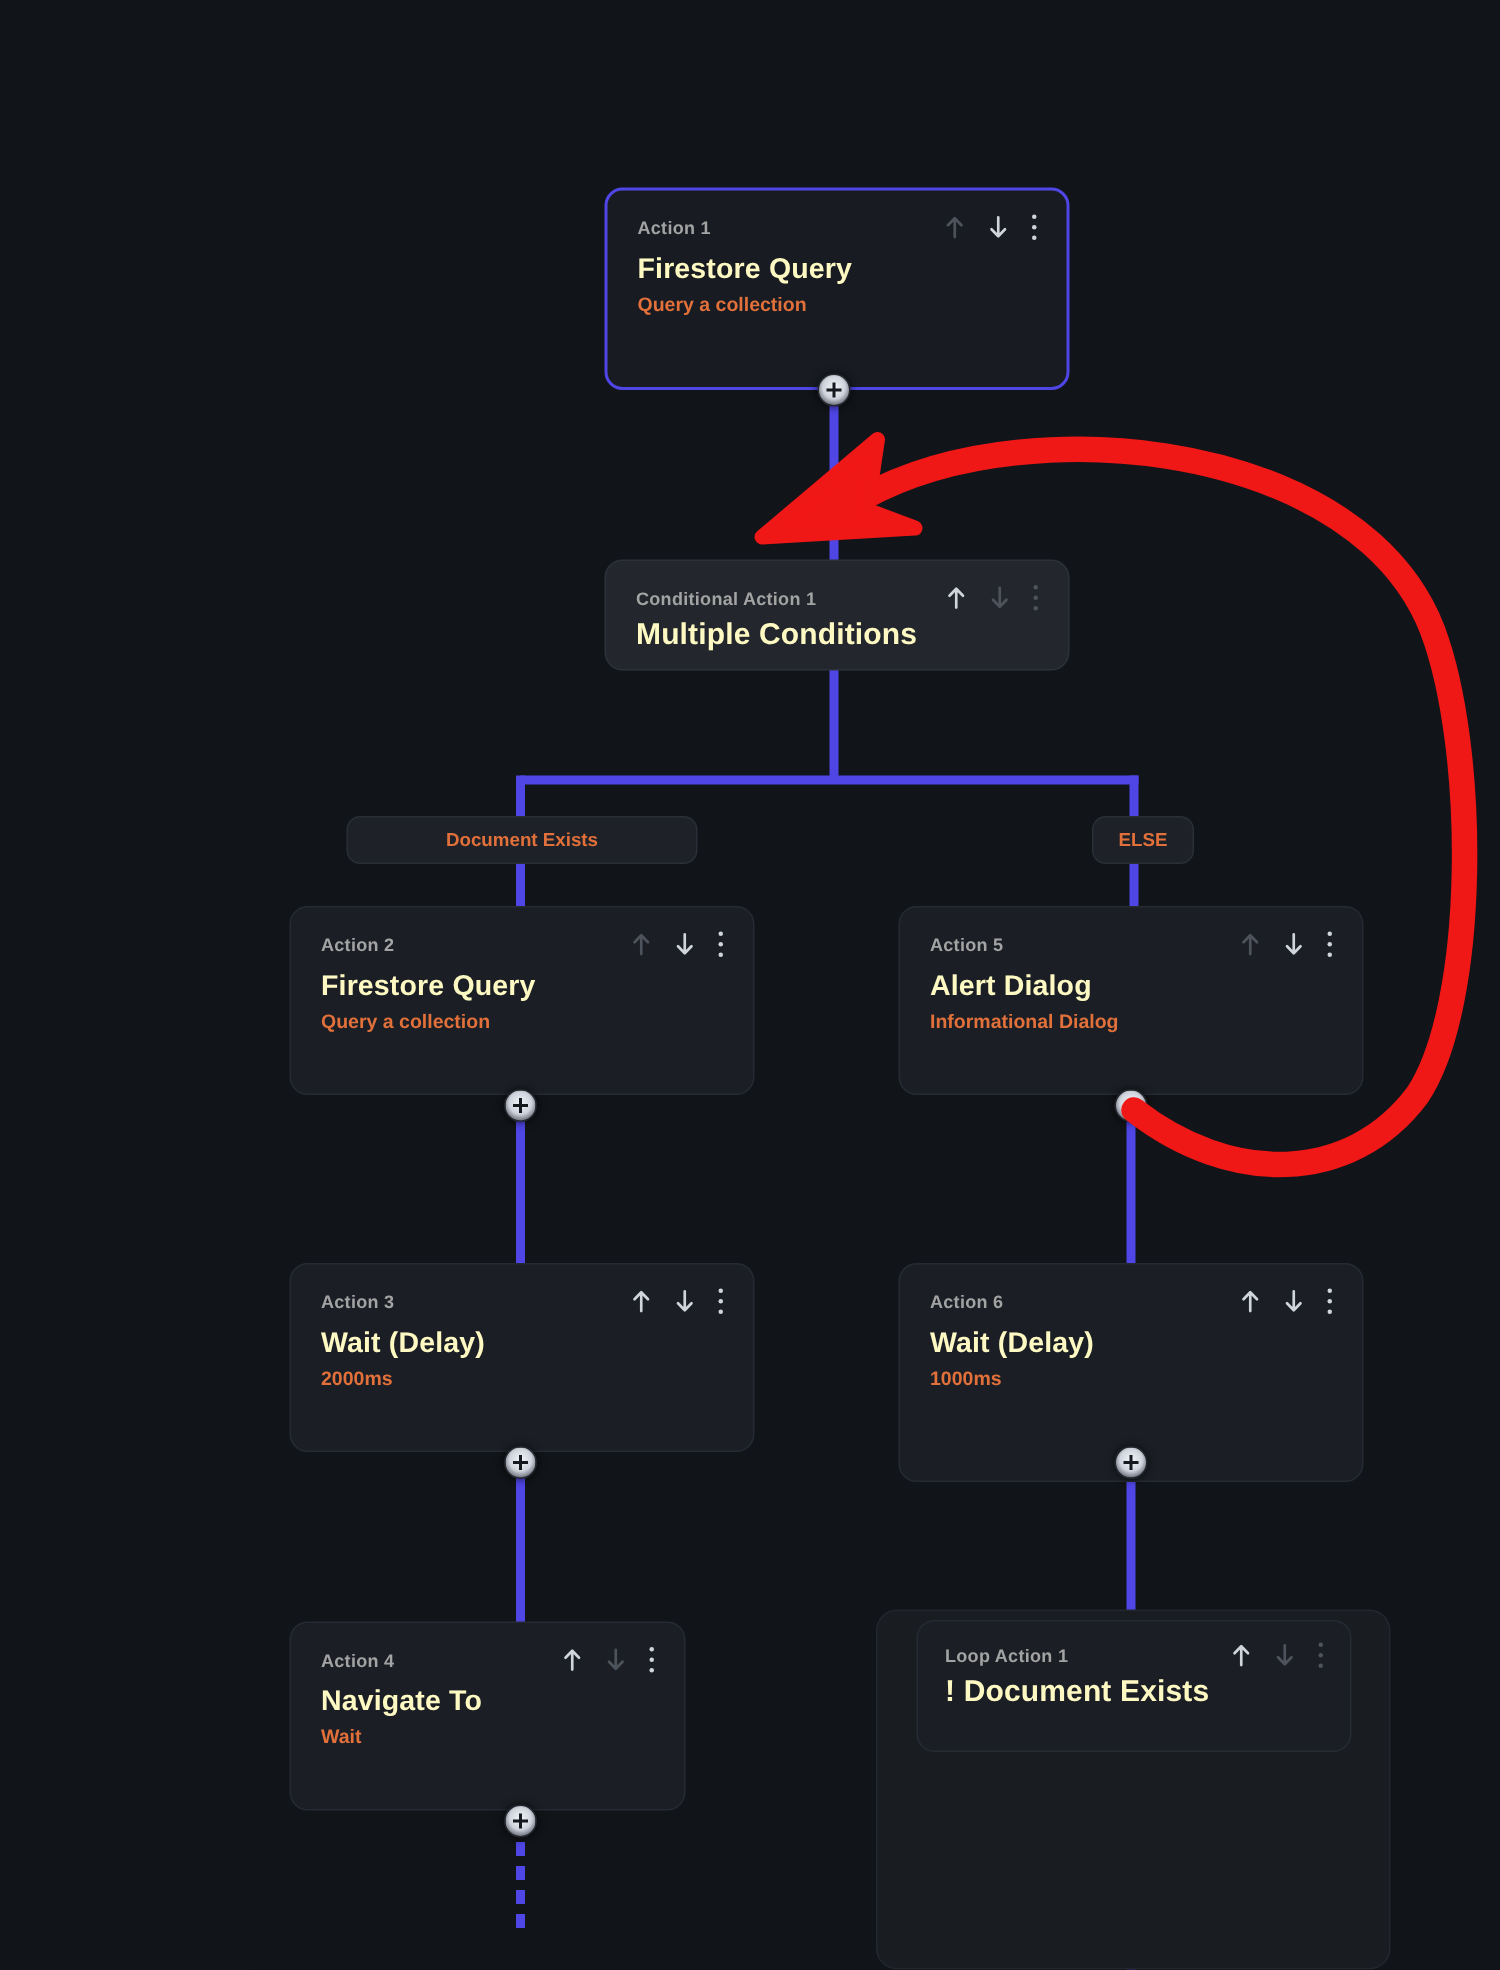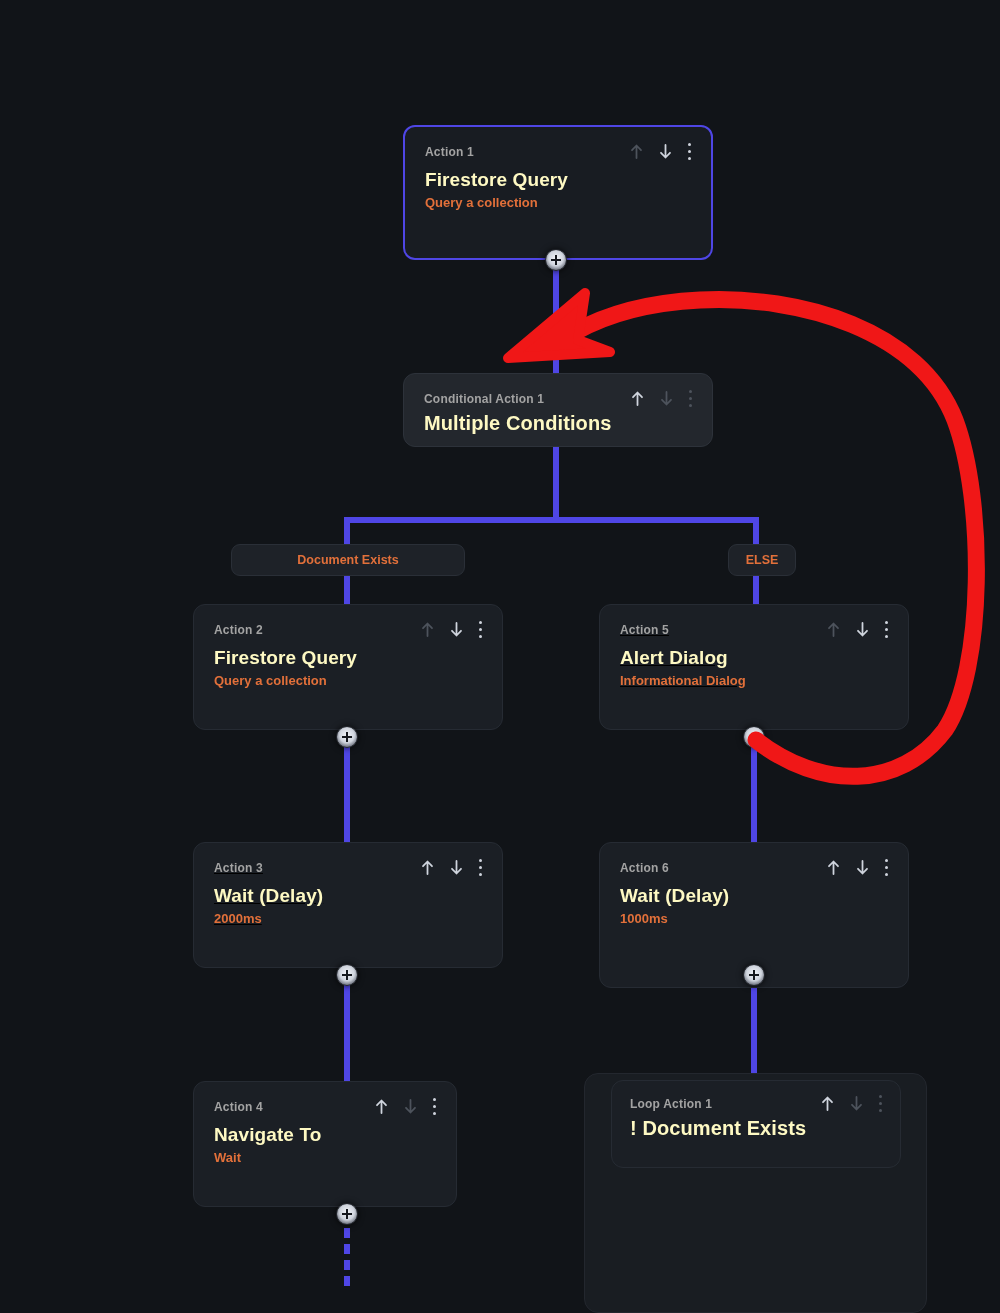--- a/index.html
+++ b/index.html
@@ -222,21 +222,21 @@
           </div>
       </div>
     </div>
     <div class="node-title">Firestore Query</div>
     <div class="node-sub">Query a collection</div>
   </div>
   <div class="connector-dot" style="left:336px; top:726px;">
       <span class="plus"></span>
     </div>
 
-  <div class="node" style="left:599px; top:604px; width:310px; height:126px;text-decoration:underline;">
+  <div class="node" style="left:599px; top:604px; width:310px; height:126px;">
     <div class="node-head">
       <div class="node-kicker">Action 5</div>
       <div class="node-actions">
         <svg class="ico dim" viewBox="0 0 16 18">
             <path d="M8 16 L8 3 M3.2 7.6 L8 2.6 L12.8 7.6"></path>
           </svg>
         <svg class="ico" viewBox="0 0 16 18">
             <path d="M8 2 L8 15 M3.2 10.4 L8 15.4 L12.8 10.4"></path>
           </svg>
         <div class="ico-dots">
@@ -246,21 +246,21 @@
           </div>
       </div>
     </div>
     <div class="node-title">Alert Dialog</div>
     <div class="node-sub">Informational Dialog</div>
   </div>
   <div class="connector-dot" style="left:743px; top:726px;">
       <span class="plus"></span>
     </div>
 
-  <div class="node" style="left:193px; top:842px; width:310px; height:126px;text-decoration:underline;">
+  <div class="node" style="left:193px; top:842px; width:310px; height:126px;">
     <div class="node-head">
       <div class="node-kicker">Action 3</div>
       <div class="node-actions">
         <svg class="ico" viewBox="0 0 16 18">
             <path d="M8 16 L8 3 M3.2 7.6 L8 2.6 L12.8 7.6"></path>
           </svg>
         <svg class="ico" viewBox="0 0 16 18">
             <path d="M8 2 L8 15 M3.2 10.4 L8 15.4 L12.8 10.4"></path>
           </svg>
         <div class="ico-dots">

